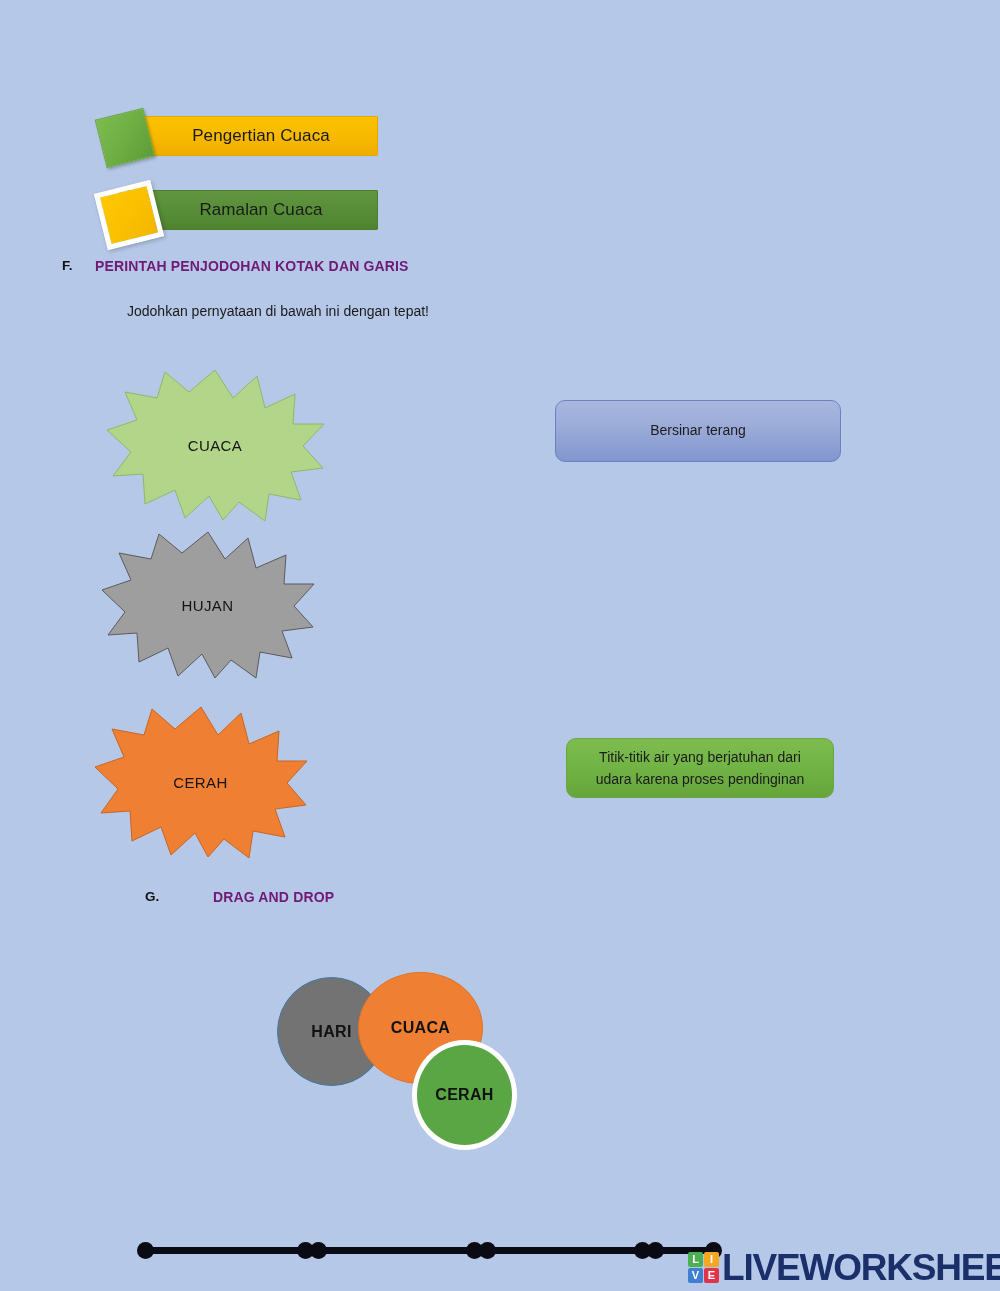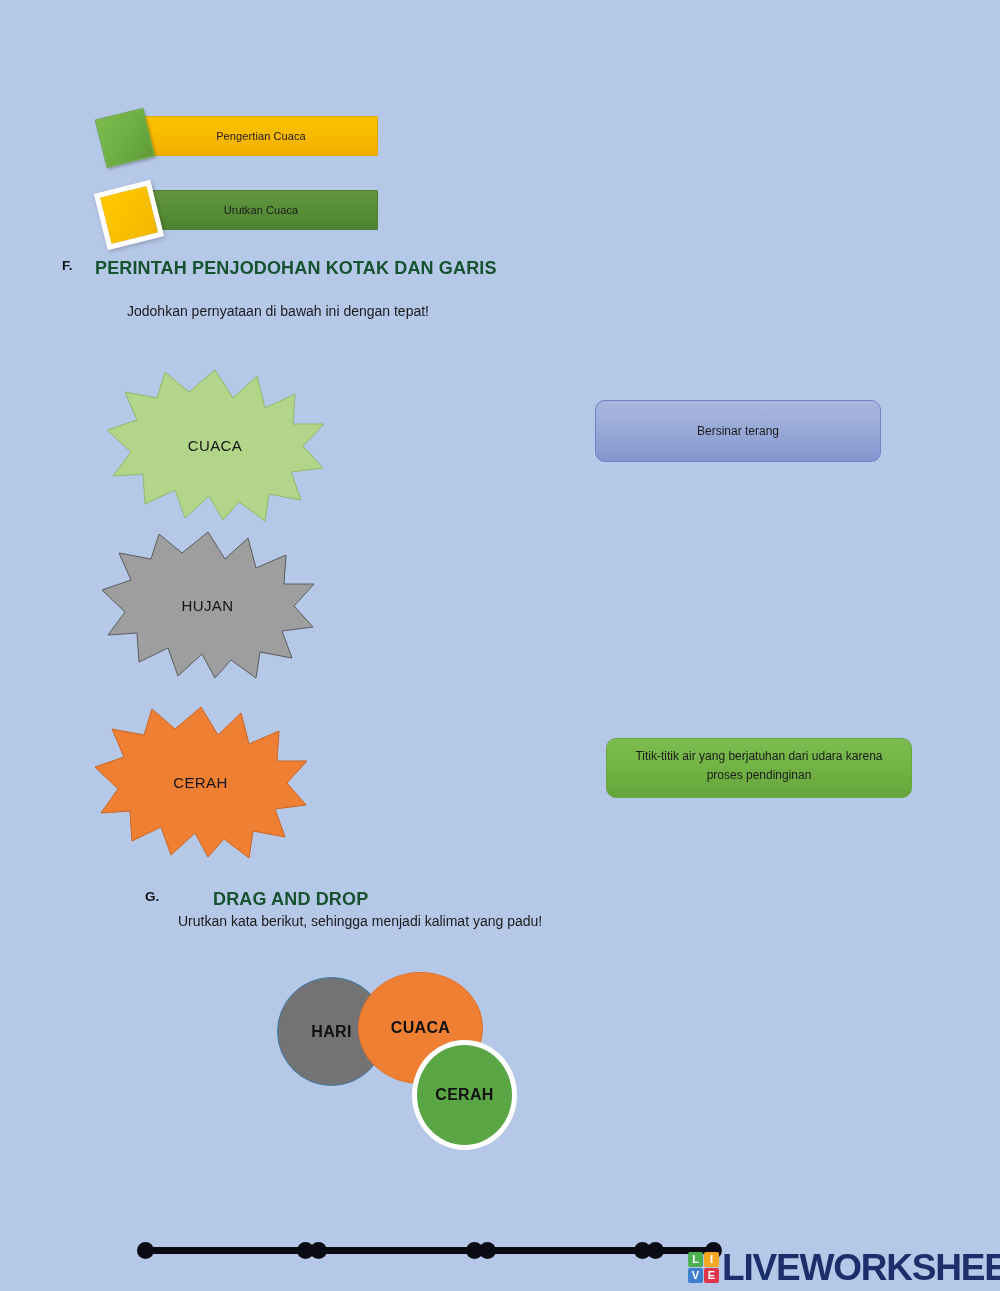--- a/index.html
+++ b/index.html
@@ -31,21 +31,21 @@
   .banner-bar {
     position: absolute;
     left: 0;
     top: 0;
     height: 40px;
     width: 260px;
     box-sizing: border-box;
     display: flex;
     align-items: center;
     justify-content: center;
-    font-size: 11px;
+    font-size: 17px;
     color: #1a1a1a;
     letter-spacing: 0.1px;
   }
   .banner-bar-yellow {
     background: linear-gradient(180deg,#fcc200 0%, #f7b900 55%, #f0ad00 100%);
     border: 1px solid #e0a900;
     border-radius: 1px;
   }
   .banner-bar-green {
     background: linear-gradient(180deg,#62953f 0%, #568c36 60%, #4e8230 100%);
@@ -69,23 +69,23 @@
   }
   .diamond-yellow {
     background: linear-gradient(135deg,#ffc800 0%, #fbc000 50%, #f2b500 100%);
     border: 5px solid #ffffff;
     box-shadow: 1px 2px 4px rgba(0,0,0,0.22);
   }
 
   
   .sec-heading {
     position: absolute;
-    font-size: 18px;
-    font-weight: bold;
-    color: #14532d;
+    font-size: 14px;
+    font-weight: bold;
+    color: #701a75;
     letter-spacing: 0.15px;
     white-space: nowrap;
   }
   .sec-letter {
     position: absolute;
     font-size: 13.5px;
     font-weight: bold;
     color: #111;
   }
   .sec-body {
@@ -118,25 +118,24 @@
   }
 
   
   .answer-box {
     position: absolute;
     box-sizing: border-box;
     display: flex;
     align-items: center;
     justify-content: center;
     text-align: center;
-    font-size: 12px;
+    font-size: 14px;
     color: #1b1b1b;
     line-height: 1.55;
     padding: 4px 16px;
-    margin-left: 40px;
   }
   .answer-blue {
     background: linear-gradient(180deg,#a9b7df 0%, #9aabd8 45%, #8296cf 100%);
     border: 1px solid #6b81c2;
     border-radius: 10px;
   }
   .answer-yellow {
     background: #fbbf00;
     border: 4px solid #ffffff;
     border-radius: 12px;
@@ -219,21 +218,21 @@
 
   <div class="banner" style="left:118px; top:116px;">
     <div class="banner-bar banner-bar-yellow">
       <span class="banner-label">Pengertian Cuaca</span>
     </div>
     <div class="diamond diamond-green" style="left:-18px; top:-3px;"></div>
   </div>
 
   <div class="banner" style="left:118px; top:190px;">
     <div class="banner-bar banner-bar-green">
-      <span class="banner-label">Urutkan Cuaca</span>
+      <span class="banner-label">Ramalan Cuaca</span>
     </div>
     <div class="diamond diamond-yellow" style="left:-18px; top:-4px;"></div>
   </div>
 
   <div class="sec-letter" style="left:62px; top:258px;">F.</div>
   <div class="sec-heading" style="left:95px; top:258px;">PERINTAH PENJODOHAN KOTAK DAN GARIS</div>
   <div class="sec-body" style="left:95px; top:303px;margin-left:32px;">Jodohkan pernyataan di bawah ini dengan tepat!</div>
 
   <div class="burst" style="left:105px; top:368px; width:220px; height:155px;">
     <svg width="220" height="155" viewBox="0 0 220 155" aria-hidden="true">
@@ -254,27 +253,26 @@
       <polygon points="108,2 125,30 148,8 156,39 186,26 184,56 214,56 194,78 213,100 182,104 192,132 160,126 156,153 131,134 115,152 102,128 78,150 68,122 39,136 37,106 8,108 25,84 2,62 31,52 19,24 51,30 59,4 82,24" fill="#ef8033" stroke="#c96423" stroke-width="1"></polygon>
     </svg>
     <span class="burst-label">CERAH</span>
   </div>
 
   <div class="answer-box answer-blue" style="left:555px; top:400px; width:286px; height:62px;">
     <span>Bersinar terang</span>
   </div>
 
 
-  <div class="answer-box answer-green" style="left:566px; top:738px; width:306px; height:60px; align-items:flex-start; padding-top:8px;">
+  <div class="answer-box answer-green" style="left:566px; top:738px; width:268px; height:60px; align-items:flex-start; padding-top:8px;">
     <span>Titik-titik air yang berjatuhan dari udara karena proses pendinginan</span>
   </div>
 
   <div class="sec-letter" style="left:145px; top:889px;">G.</div>
   <div class="sec-heading" style="left:178px; top:889px;margin-left:35px;">DRAG AND DROP</div>
-  <div class="sec-body" style="left:178px; top:913px;">Urutkan kata berikut, sehingga menjadi kalimat yang padu!</div>
 
   <div class="circle circle-blue" style="left:277px; top:977px; width:109px; height:109px;">
     <span>HARI</span>
   </div>
 
   <div class="circle circle-orange" style="left:358px; top:972px; width:125px; height:112px;">
     <span>CUACA</span>
   </div>
 
 

